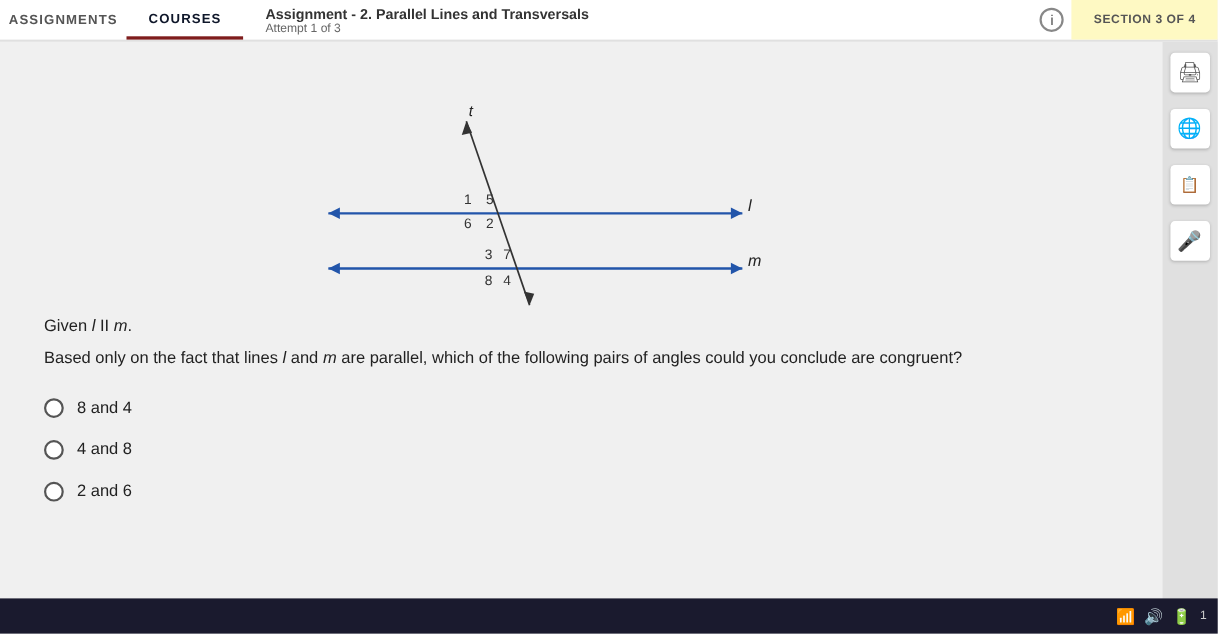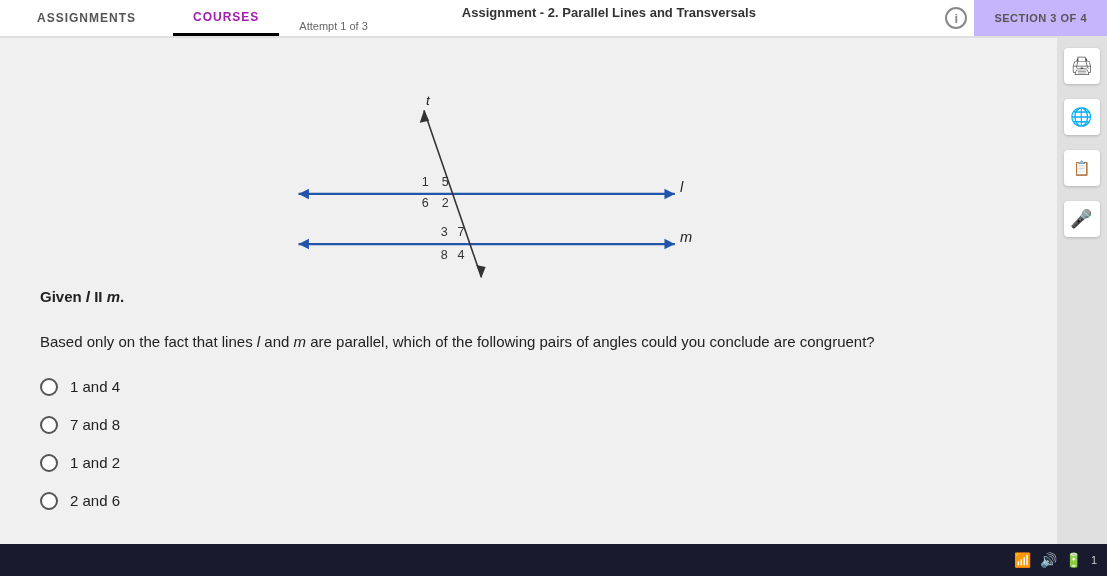--- a/index.html
+++ b/index.html
@@ -14,50 +14,49 @@
     
     .header {
       display: flex;
       align-items: center;
       background: #fff;
       height: 38px;
       border-bottom: 2px solid #e0e0e0;
       position: relative;
     }
     .header-assignments {
-      padding: 0 37px;
+      padding: 0 8px;
       font-size: 12px;
       font-weight: bold;
       color: #555;
       letter-spacing: 1px;
       height: 100%;
       display: flex;
       align-items: center;
     }
     .header-courses {
       padding: 14px 20px;
       font-size: 12px;
       font-weight: bold;
-      color: #a21caf;
+      color: #0f172a;
       letter-spacing: 1px;
       height: 100%;
       display: flex;
       align-items: center;
-      border-bottom: 3px solid #000000;
+      border-bottom: 3px solid #7f1d1d;
     }
     .header-title {
       flex: 1;
       padding: 0 20px;
       font-size: 12px;
       color: #333;
     }
     .header-title .main-title {
       font-size: 13px;
       font-weight: 600;
-      text-align: center;
     }
     .header-title .sub-title {
       font-size: 11px;
       color: #666;
     }
     .header-info {
       width: 36px;
       height: 36px;
       display: flex;
       align-items: center;
@@ -78,21 +77,21 @@
     }
     .header-section {
       padding: 0 20px;
       font-size: 11px;
       font-weight: bold;
       color: #555;
       letter-spacing: 0.5px;
       height: 100%;
       display: flex;
       align-items: center;
-      background: #c4b5fd;
+      background: #fef9c3;
     }
     .header-question {
       padding: 0 20px;
       font-size: 11px;
       font-weight: bold;
       color: #fff;
       letter-spacing: 0.5px;
       height: 100%;
       display: flex;
       align-items: center;
@@ -122,22 +121,21 @@
 
     .diagram-svg {
       width: 100%;
       height: 100%;
     }
 
     
     .given-text {
       font-size: 15px;
       color: #222;
-      margin-bottom: 26px;
-      font-weight: bold;
+      margin-bottom: 10px;
     }
     .given-text em {
       font-style: italic;
     }
 
     .question-text {
       font-size: 15px;
       color: #222;
       line-height: 1.5;
       margin-bottom: 24px;
@@ -274,29 +272,25 @@
     <div class="given-text">
       Given <em>l</em> II <em>m</em>.
     </div>
 
     <div class="question-text">
       Based only on the fact that lines <em>l</em> and <em>m</em> are parallel, which of the following pairs of angles could you conclude are congruent?
     </div>
 
     <div class="answer-option">
       <div class="radio-circle"></div>
-      <span>1 and 4</span>
+      <span>8 and 4</span>
     </div>
     <div class="answer-option">
       <div class="radio-circle"></div>
-      <span>7 and 8</span>
-    </div>
-    <div class="answer-option">
-      <div class="radio-circle"></div>
-      <span>1 and 2</span>
+      <span>4 and 8</span>
     </div>
     <div class="answer-option">
       <div class="radio-circle"></div>
       <span>2 and 6</span>
     </div>
 
   </div>
 
   <div class="right-sidebar">
     <div class="sidebar-icon-btn">

